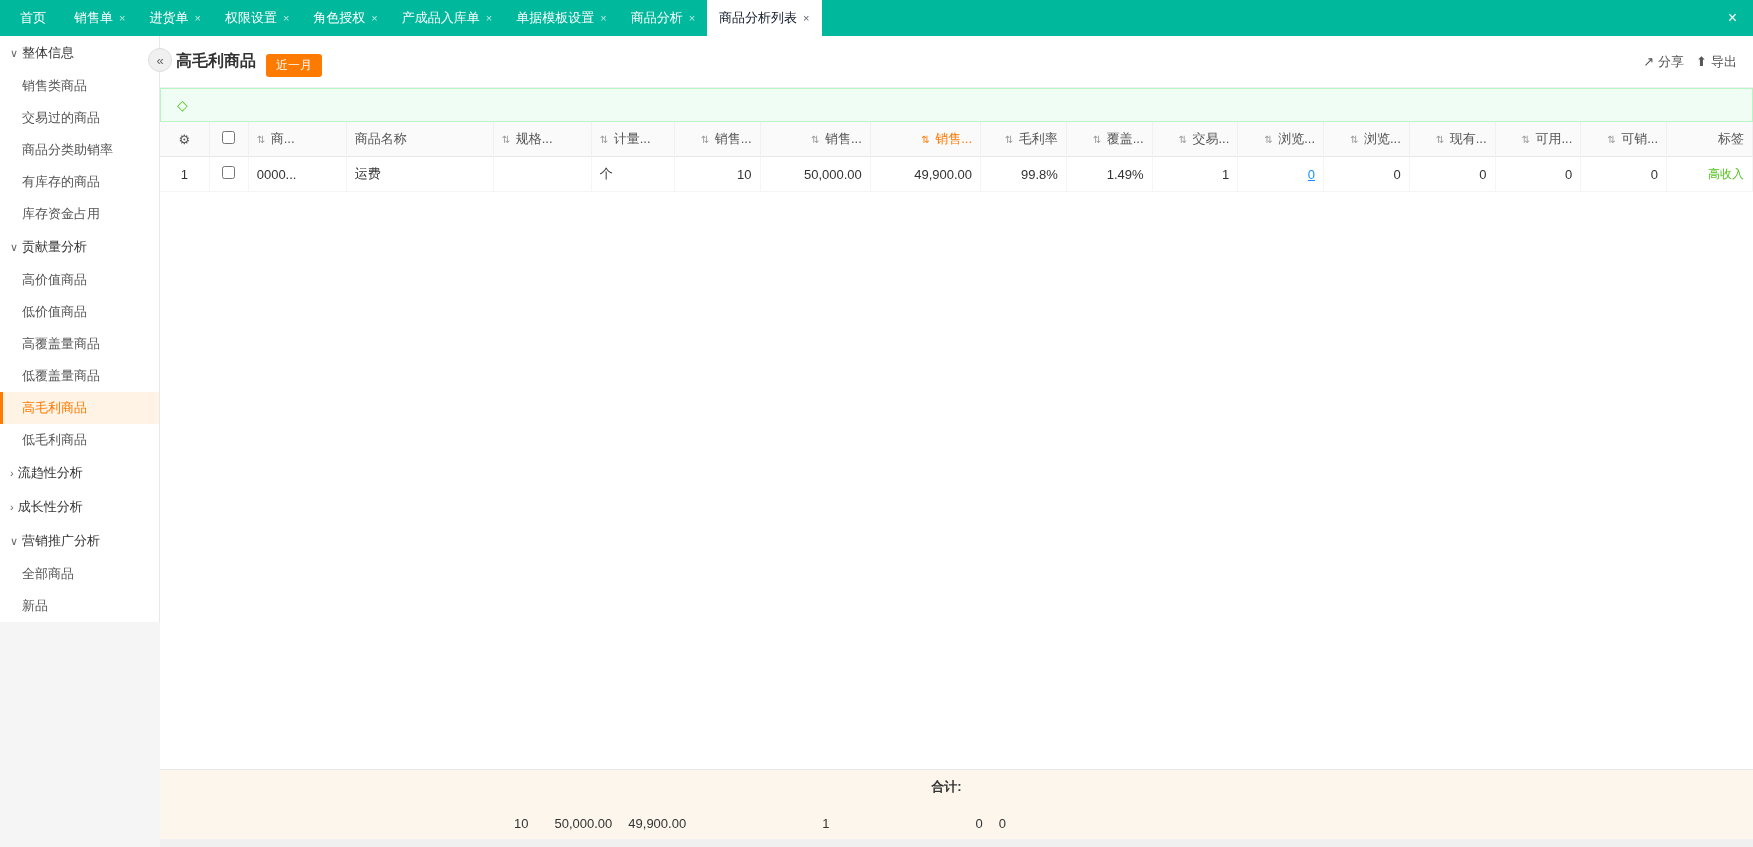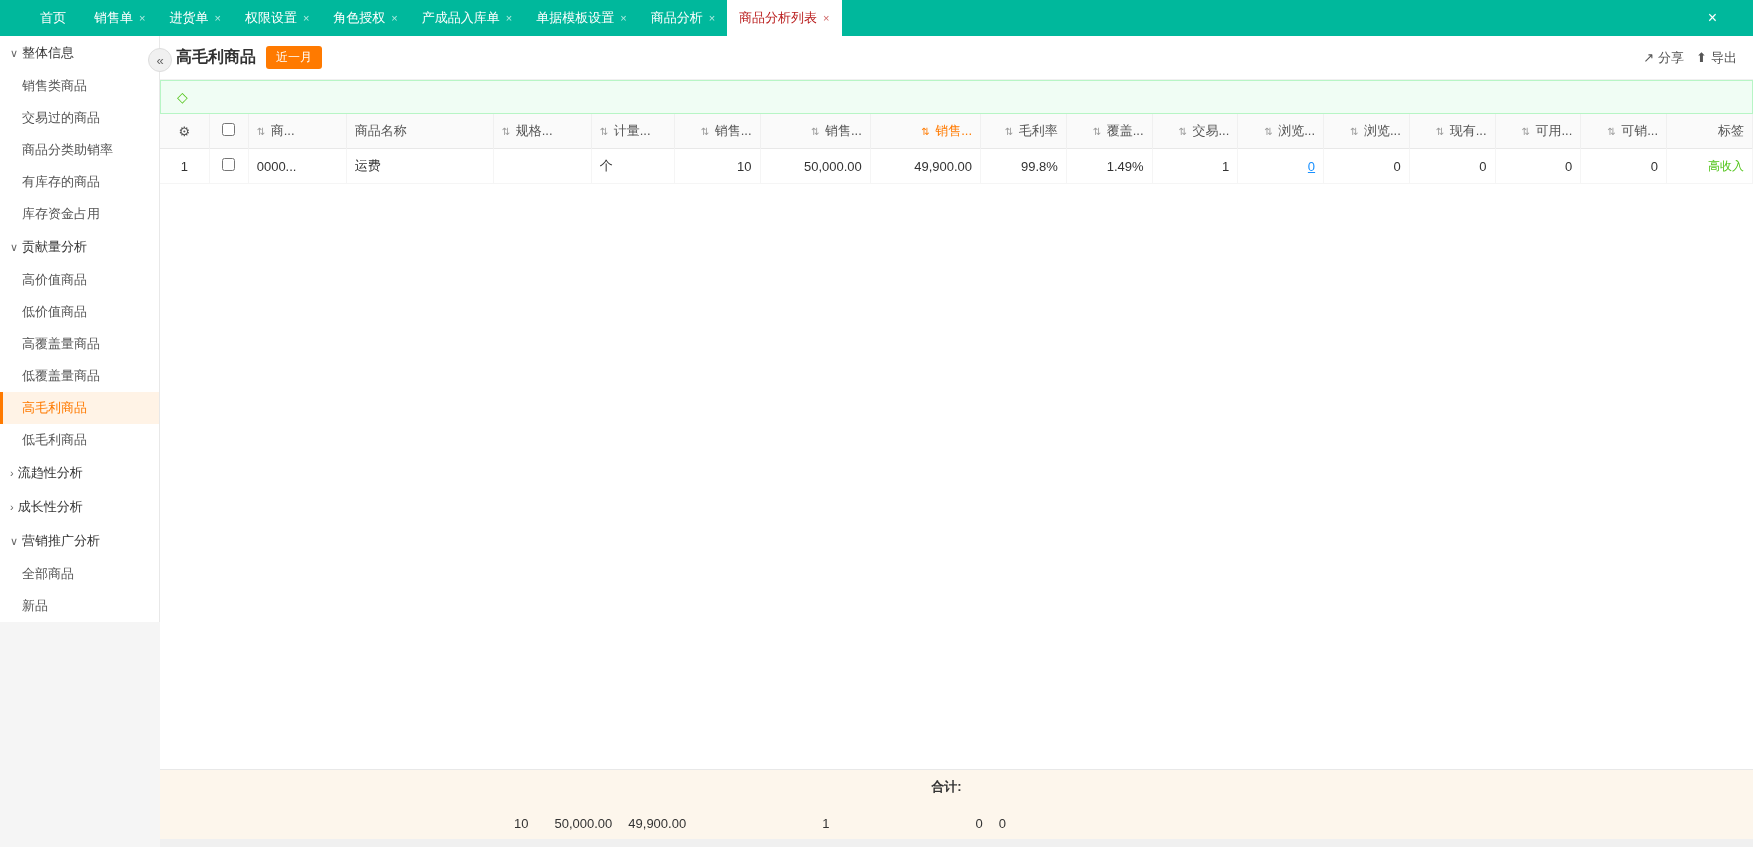--- a/index.html
+++ b/index.html
@@ -4,42 +4,42 @@
   <style>
     * { box-sizing: border-box; margin: 0; padding: 0; font-family: 'Microsoft YaHei', Arial, sans-serif; font-size: 13px; }
     body { background: #f5f5f5; overflow: hidden; width: 1753px; height: 847px; }
 
     
     .top-nav {
       background: #00b89c;
       height: 36px;
       display: flex;
       align-items: center;
-      padding: 0 24px;
+      padding: 0 4px;
       color: white;
       flex-shrink: 0;
       text-align: right;
     }
     .top-nav .nav-item {
       padding: 0 12px;
       height: 36px;
       display: flex;
       align-items: center;
       cursor: pointer;
       white-space: nowrap;
       font-size: 13px;
       color: white;
       position: relative;
     }
     .top-nav .nav-item.home {
       padding: 0 16px;
     }
     .top-nav .nav-item.active {
       background: white;
-      color: #b91c1c;
+      color: #0f172a;
     }
     .top-nav .nav-item .close-x {
       margin-left: 6px;
       font-size: 11px;
       opacity: 0.7;
     }
     .top-nav .spacer { flex: 1; }
     .top-nav .window-close {
       padding: 0 12px;
       cursor: pointer;
@@ -110,20 +110,21 @@
       color: #333;
     }
     .period-btn {
       background: #ff7a00;
       color: white;
       border: none;
       border-radius: 3px;
       padding: 3px 10px;
       cursor: pointer;
       font-size: 12px;
+      margin-top: 8px;
     }
     .search-box {
       display: flex;
       align-items: center;
       border: 1px solid #ddd;
       border-radius: 3px;
       padding: 3px 8px;
       flex: 1;
       max-width: 300px;
     }

